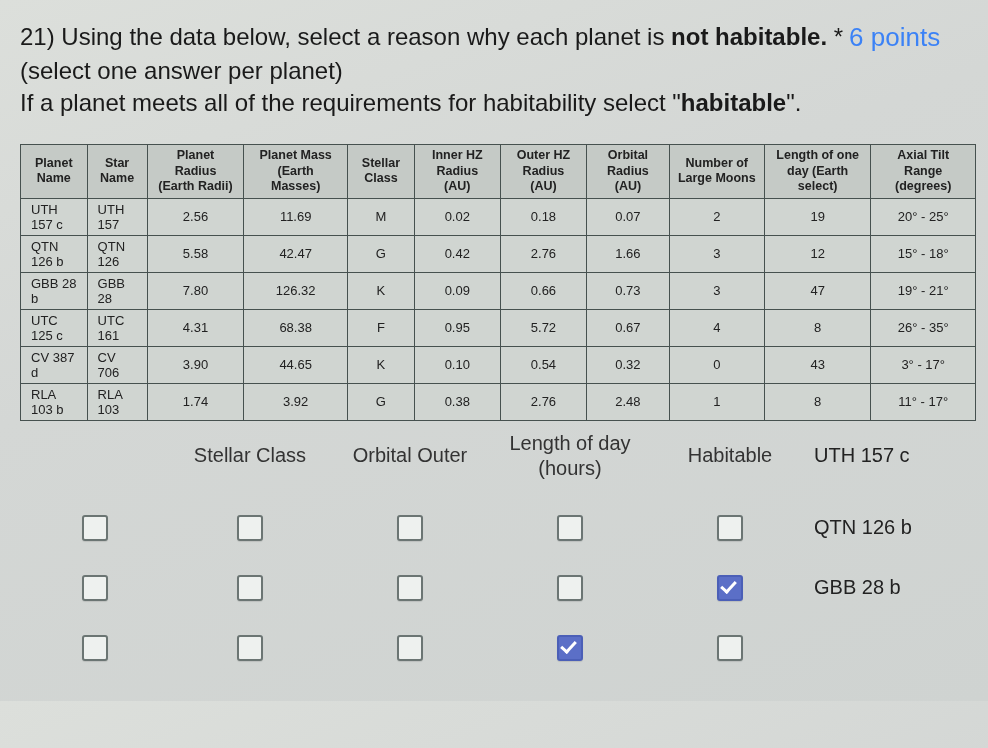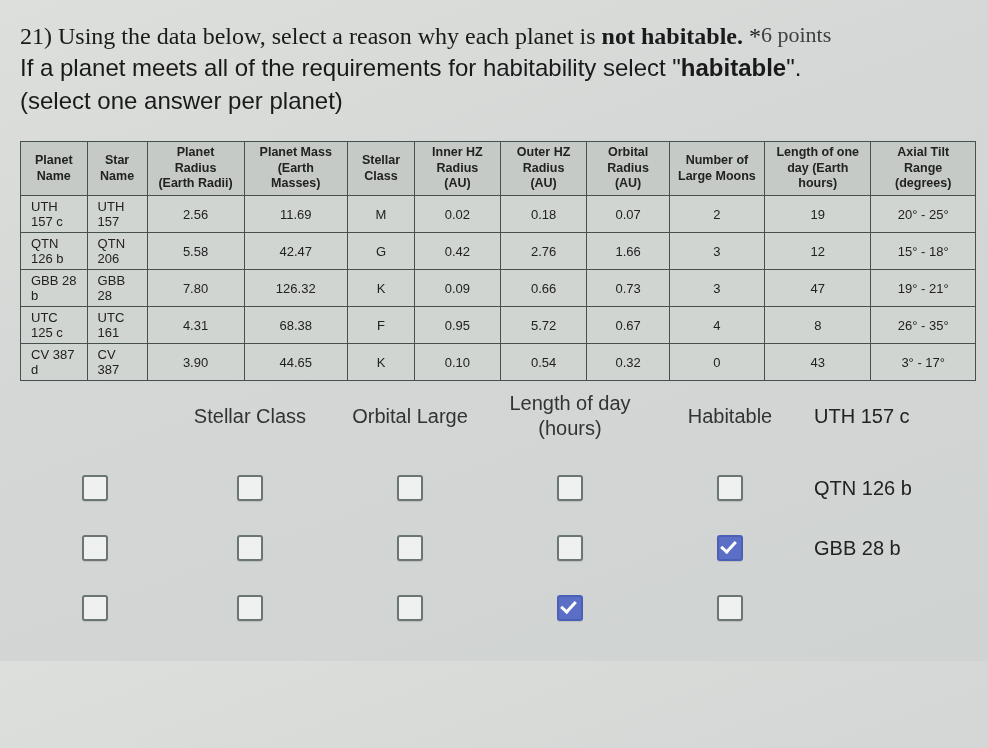--- a/index.html
+++ b/index.html
@@ -13,25 +13,25 @@
     box-sizing: border-box;
   }
   .question-text {
     font-size: 24px;
     line-height: 1.35;
     margin-bottom: 24px;
     color: #1a1a1a;
   }
   .question-text .bold { font-weight: 700; }
   .points {
-    color: #404040;
-    font-size: 22px;
+    color: #3b82f6;
+    font-size: 26px;
     white-space: nowrap;
   }
-  .qrow { display: flex; align-items: flex-start; font-family: Liberation Serif, serif; }
+  .qrow { display: flex; gap: 6px; align-items: center; }
 
   
   table.data {
     border-collapse: collapse;
     font-size: 13px;
     background: #8b5cf6;
     box-shadow: 0 1px 0 #888 inset;
   }
   table.data th, table.data td {
     border: 1px solid #46514f;
@@ -100,59 +100,59 @@
 
 <div class="question-text">
   <div class="qrow">
     <div>
       <span>21)</span>
       <span>Using the data below, select a reason why each planet is </span><span class="bold">not habitable.</span>
       <span>*</span>
     </div>
     <span class="points">6 points</span>
   </div>
+  <div>(select one answer per planet)</div>
   <div>
     <span>If a planet meets all of the requirements for habitability select "</span><span class="bold">habitable</span><span>".</span>
   </div>
-  <div>(select one answer per planet)</div>
 </div>
 
 <table class="data">
   <thead>
     <tr>
       <th>Planet Name</th>
       <th>Star Name</th>
       <th>Planet Radius (Earth Radii)</th>
       <th>Planet Mass (Earth Masses)</th>
       <th>Stellar Class</th>
       <th>Inner HZ Radius (AU)</th>
       <th>Outer HZ Radius (AU)</th>
       <th>Orbital Radius (AU)</th>
       <th>Number of Large Moons</th>
-      <th>Length of one day (Earth hours)</th>
+      <th>Length of one day (Earth select)</th>
       <th>Axial Tilt Range (degrees)</th>
     </tr>
   </thead>
   <tbody id="data-tbody">
       <tr>
         <td class="rowhead">UTH 157 c</td>
         <td class="rowhead">UTH 157</td>
         <td>2.56</td>
         <td>11.69</td>
         <td>M</td>
         <td>0.02</td>
         <td>0.18</td>
         <td>0.07</td>
         <td>2</td>
         <td>19</td>
         <td>20° - 25°</td>
       </tr>
       <tr>
         <td class="rowhead">QTN 126 b</td>
-        <td class="rowhead">QTN 206</td>
+        <td class="rowhead">QTN 126</td>
         <td>5.58</td>
         <td>42.47</td>
         <td>G</td>
         <td>0.42</td>
         <td>2.76</td>
         <td>1.66</td>
         <td>3</td>
         <td>12</td>
         <td>15° - 18°</td>
       </tr>
@@ -177,38 +177,51 @@
         <td>F</td>
         <td>0.95</td>
         <td>5.72</td>
         <td>0.67</td>
         <td>4</td>
         <td>8</td>
         <td>26° - 35°</td>
       </tr>
       <tr>
         <td class="rowhead">CV 387 d</td>
-        <td class="rowhead">CV 387</td>
+        <td class="rowhead">CV 706</td>
         <td>3.90</td>
         <td>44.65</td>
         <td>K</td>
         <td>0.10</td>
         <td>0.54</td>
         <td>0.32</td>
         <td>0</td>
         <td>43</td>
         <td>3° - 17°</td>
       </tr>
+      <tr>
+        <td class="rowhead">RLA 103 b</td>
+        <td class="rowhead">RLA 103</td>
+        <td>1.74</td>
+        <td>3.92</td>
+        <td>G</td>
+        <td>0.38</td>
+        <td>2.76</td>
+        <td>2.48</td>
+        <td>1</td>
+        <td>8</td>
+        <td>11° - 17°</td>
+      </tr>
     </tbody>
 </table>
 
 <div class="answer-grid">
   <div></div>
   <div class="colhead">Stellar Class</div>
-  <div class="colhead">Orbital Large</div>
+  <div class="colhead">Orbital Outer</div>
   <div class="colhead">Length of day (hours)</div>
   <div class="colhead">Habitable</div>
 <div class="rowlabel">UTH 157 c</div>
     <div class="chkcell">
       <div class="chk"></div>
     </div>
     <div class="chkcell">
       <div class="chk"></div>
     </div>
     <div class="chkcell">

